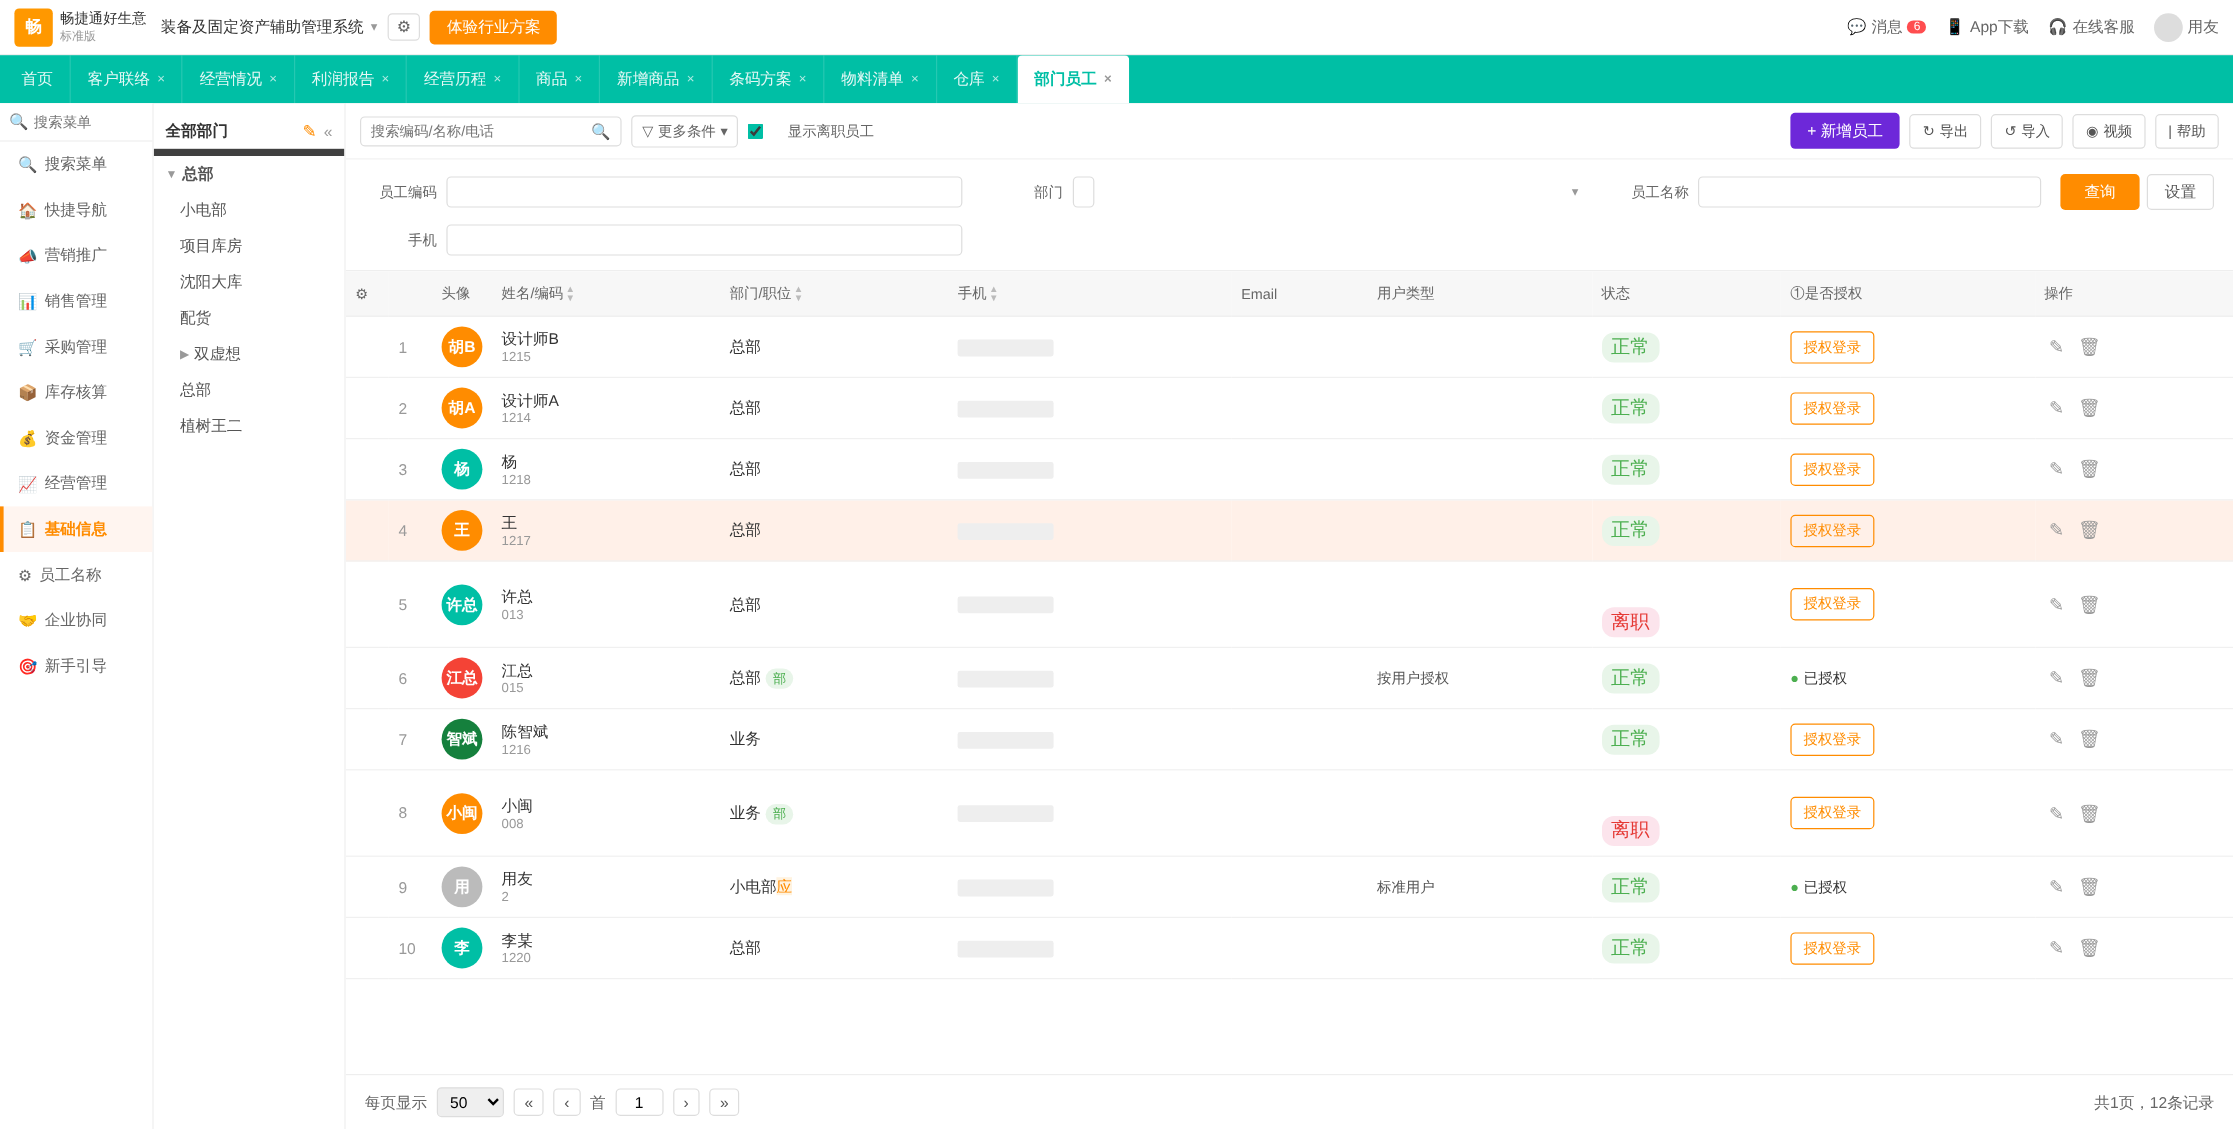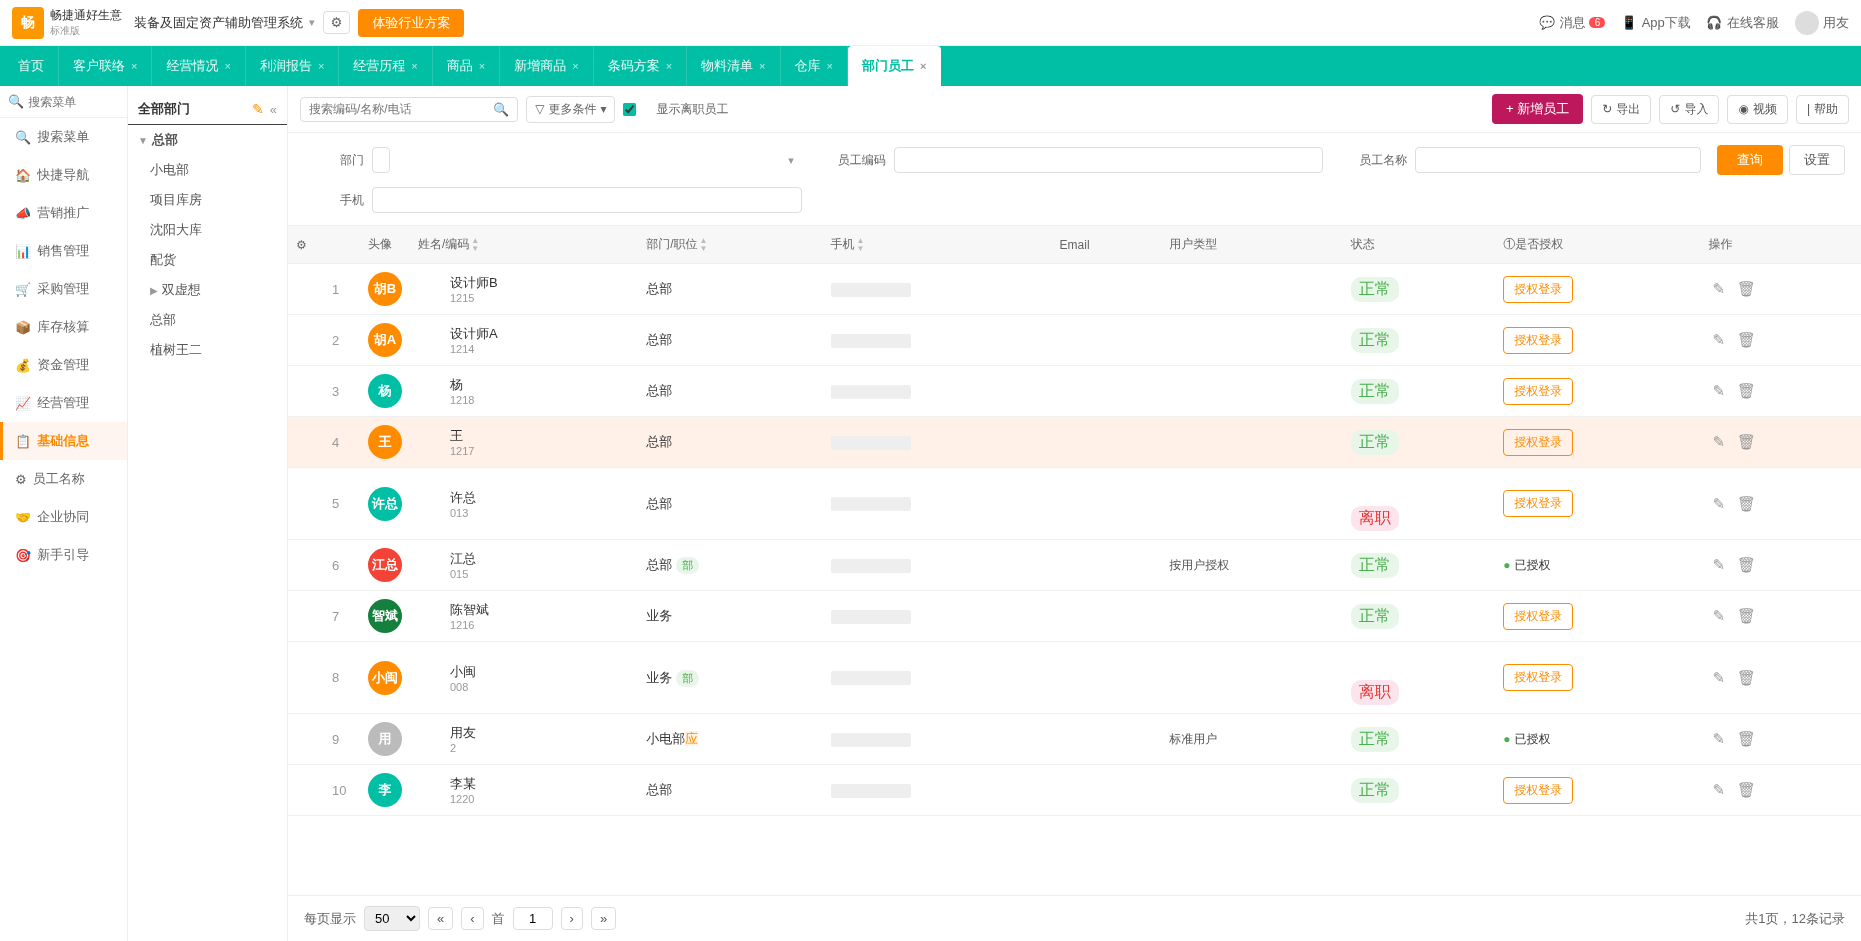--- a/index.html
+++ b/index.html
@@ -35,40 +35,40 @@
     .sidebar-search { padding: 8px; border-bottom: 1px solid #eee; display: flex; align-items: center; gap: 4px; }
     .sidebar-search input { flex: 1; border: none; outline: none; font-size: 12px; color: #666; background: transparent; }
     .sidebar-nav-item { padding: 10px 12px; font-size: 13px; color: #666; cursor: pointer; display: flex; align-items: center; gap: 6px; border-left: 3px solid transparent; }
     .sidebar-nav-item.active { background: #fff5f0; color: #ff8c00; border-left: 3px solid #ff8c00; font-weight: bold; }
 
     
     .content-area { flex: 1; display: flex; overflow: hidden; }
 
     
     .dept-tree { width: 160px; background: #fff; border-right: 1px solid #eee; padding: 8px 0; overflow-y: auto; flex-shrink: 0; }
-    .dept-tree-header { padding: 6px 10px; display: flex; align-items: center; gap: 6px; border-bottom: 1px solid #404040; }
+    .dept-tree-header { padding: 6px 10px; display: flex; align-items: center; gap: 6px; border-bottom: 6px solid #404040; }
     .dept-tree-header-title { font-size: 13px; font-weight: bold; color: #333; flex: 1; }
     .dept-tree-header .edit-icon { color: #ff8c00; font-size: 14px; cursor: pointer; }
     .dept-tree-header .collapse-icon { color: #999; cursor: pointer; }
     .dept-item { padding: 6px 10px 6px 16px; font-size: 13px; color: #555; cursor: pointer; display: flex; align-items: center; gap: 4px; }
     .dept-item.parent { padding-left: 10px; font-weight: bold; }
     .dept-item.child { padding-left: 22px; }
 
     
     .table-area { flex: 1; display: flex; flex-direction: column; overflow: hidden; background: #f5f5f5; }
 
     
     .filter-bar { background: #fff; padding: 8px 12px; border-bottom: 1px solid #eee; display: flex; align-items: center; gap: 8px; }
     .filter-search { display: flex; align-items: center; gap: 4px; border: 1px solid #ddd; border-radius: 4px; padding: 4px 8px; }
     .filter-search input { border: none; outline: none; font-size: 12px; width: 180px; }
     .filter-more { display: flex; align-items: center; gap: 4px; color: #666; font-size: 12px; cursor: pointer; padding: 4px 8px; border: 1px solid #ddd; border-radius: 4px; }
     .filter-checkbox { display: flex; align-items: center; gap: 20px; color: #666; font-size: 12px; cursor: pointer; }
     .filter-checkbox input { accent-color: #00bfa5; }
     .filter-right { margin-left: auto; display: flex; align-items: center; gap: 8px; }
-    .btn-add { background: #be185d; color: #fff; border: none; border-radius: 4px; padding: 6px 14px; cursor: pointer; font-size: 13px; white-space: nowrap; }
+    .btn-add { background: #6d28d9; color: #fff; border: none; border-radius: 4px; padding: 6px 14px; cursor: pointer; font-size: 13px; white-space: nowrap; }
     .btn-export { background: none; border: 1px solid #ddd; border-radius: 4px; padding: 5px 10px; cursor: pointer; font-size: 12px; color: #555; display: flex; align-items: center; gap: 4px; }
 
     
     .adv-filter { background: #fff; padding: 12px 16px; border-bottom: 1px solid #eee; display: grid; grid-template-columns: 1fr 1fr 1fr; gap: 12px 24px; }
     .filter-row { display: flex; align-items: center; gap: 8px; }
     .filter-label { font-size: 12px; color: #666; white-space: nowrap; width: 60px; text-align: right; }
     .filter-input { flex: 1; border: 1px solid #ddd; border-radius: 4px; padding: 5px 8px; font-size: 12px; outline: none; }
     .filter-select { flex: 1; border: 1px solid #ddd; border-radius: 4px; padding: 5px 8px; font-size: 12px; outline: none; background: #fff; cursor: pointer; appearance: none; }
     .filter-select-wrap { flex: 1; position: relative; }
     .filter-select-wrap::after { content: '▾'; position: absolute; right: 8px; top: 50%; transform: translateY(-50%); color: #999; pointer-events: none; font-size: 11px; }
@@ -77,21 +77,21 @@
     .btn-reset { background: none; border: 1px solid #ddd; border-radius: 4px; padding: 5px 14px; cursor: pointer; font-size: 13px; color: #555; }
 
     
     .table-wrap { flex: 1; overflow-y: auto; background: #fff; margin: 0; }
     table { width: 100%; border-collapse: collapse; font-size: 13px; }
     thead tr { background: #f7f7f7; }
     th { padding: 10px 8px; text-align: left; color: #666; font-weight: normal; font-size: 12px; border-bottom: 1px solid #eee; white-space: nowrap; }
     td { padding: 8px 8px; border-bottom: 1px solid #f0f0f0; color: #333; vertical-align: middle; }
     tr.highlighted { background: #fff0e8; }
     .avatar { width: 34px; height: 34px; border-radius: 50%; display: flex; align-items: center; justify-content: center; color: #fff; font-size: 13px; font-weight: bold; flex-shrink: 0; }
-    .name-col { display: flex; flex-direction: column; margin-left: 32px; }
+    .name-col { display: flex; flex-direction: column; }
     .emp-name { font-size: 13px; color: #333; }
     .emp-code { font-size: 11px; color: #999; }
     .status-badge { display: inline-block; padding: 2px 8px; border-radius: 10px; font-size: 16px; }
     .status-normal { background: #e8f5e9; color: #4caf50; }
     .status-resign { background: #fce4ec; color: #e53935; margin-top: 30px; }
     .auth-btn { border: 1px solid #ff8c00; color: #ff8c00; background: none; border-radius: 4px; padding: 4px 10px; cursor: pointer; font-size: 12px; white-space: nowrap; }
     .auth-granted { color: #333; font-size: 12px; }
     .auth-granted::before { content: '●'; color: #4caf50; margin-right: 4px; }
     .op-btn { background: none; border: none; cursor: pointer; color: #999; font-size: 15px; padding: 2px 4px; }
     .phone-blur { display: inline-block; background: #eee; color: #eee; border-radius: 2px; width: 80px; height: 14px; vertical-align: middle; }
@@ -277,30 +277,30 @@
           </button>
           <button class="btn-export">
             <span>|</span>
             <span>帮助</span>
           </button>
         </div>
       </div>
 
       <div class="adv-filter">
         <div class="filter-row">
+          <span class="filter-label">员工编码</span>
+          <input class="filter-input" type="text" style="">
+        </div>
+        <div class="filter-row">
           <span class="filter-label">部门</span>
           <div class="filter-select-wrap">
             <select class="filter-select">
               <option value=""></option>
             </select>
           </div>
-        </div>
-        <div class="filter-row">
-          <span class="filter-label">员工编码</span>
-          <input class="filter-input" type="text" style="">
         </div>
         <div class="filter-row">
           <span class="filter-label">员工名称</span>
           <input class="filter-input" type="text" style="">
           <div class="filter-actions" style="margin-left:8px;">
             <button class="btn-query">查询</button>
             <button class="btn-reset">设置</button>
           </div>
         </div>
         <div class="filter-row">

